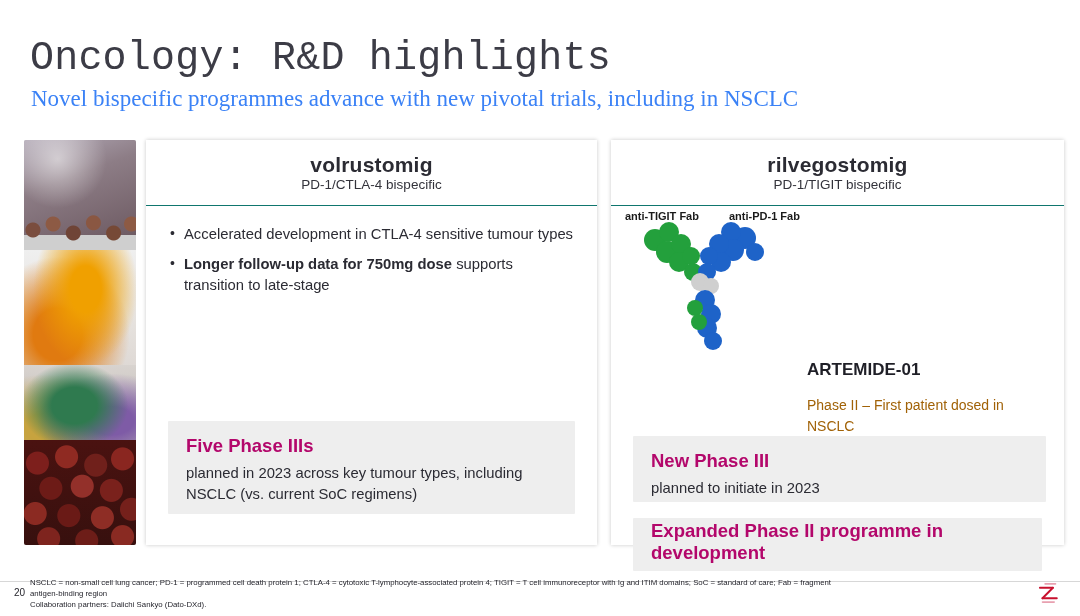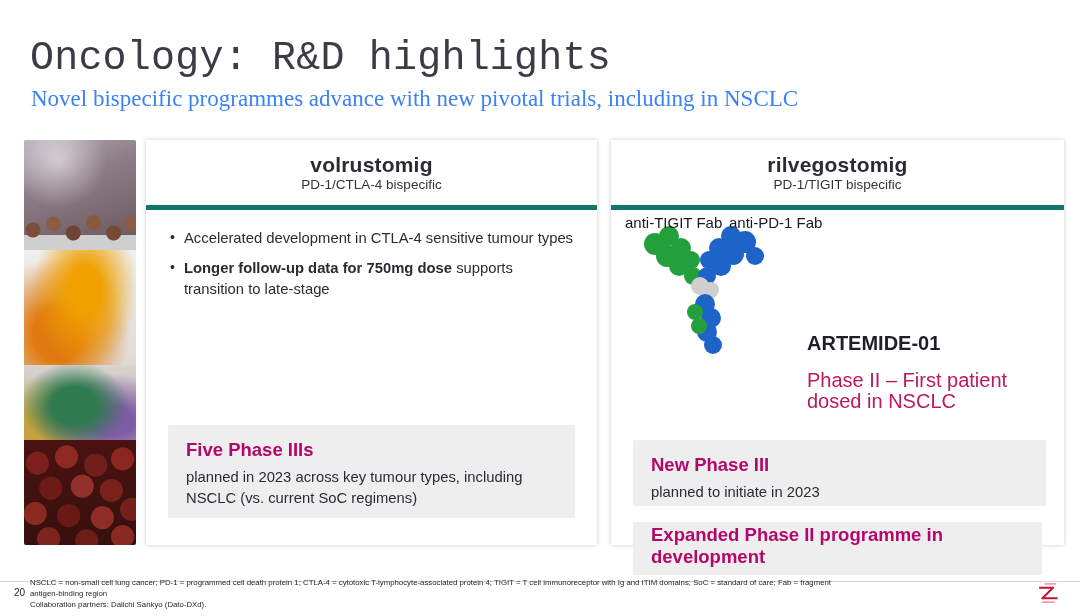--- a/index.html
+++ b/index.html
@@ -131,21 +131,21 @@
     top: 140px;
     height: 405px;
     background: #ffffff;
     box-shadow: 0 0 4px rgba(0,0,0,0.22);
   }
   .card.left  { left: 146px;  width: 451px; }
   .card.right { left: 611px;  width: 453px; }
 
   .card-head {
     height: 65px;
-    border-bottom: 5px solid #0f766e;
+    border-bottom: 1px solid #0f766e;
     display: flex;
     flex-direction: column;
     align-items: center;
     justify-content: center;
   }
   .card-title {
     font-size: 21px;
     font-weight: bold;
     color: #2b2b33;
     letter-spacing: 0.2px;
@@ -231,43 +231,44 @@
   
   .figure {
     position: absolute;
     left: 10px;
     top: 4px;
     width: 200px;
     height: 160px;
   }
   .fig-label {
     position: absolute;
-    font-size: 15px;
-    font-weight: normal;
+    font-size: 11px;
+    font-weight: bold;
     color: #1a1a1a;
     white-space: nowrap;
   }
   .fig-label.l1 { left: 4px;  top: 0; }
   .fig-label.l2 { left: 108px; top: 0; }
 
   .artemide {
     position: absolute;
     left: 196px;
     top: 122px;
     width: 235px;
   }
   .artemide .a-title {
-    font-size: 20px;
+    font-size: 17px;
     font-weight: bold;
     color: #1f1f27;
     margin-bottom: 9px;
+    margin-top: 32px;
   }
   .artemide .a-text {
-    font-size: 20px;
-    color: #be185d;
+    font-size: 14px;
+    color: #a16207;
     line-height: 21px;
     margin-top: 15px;
   }
 
   
   .footnotes {
     position: absolute;
     left: 30px;
     bottom: 6px;
     font-size: 7.8px;

